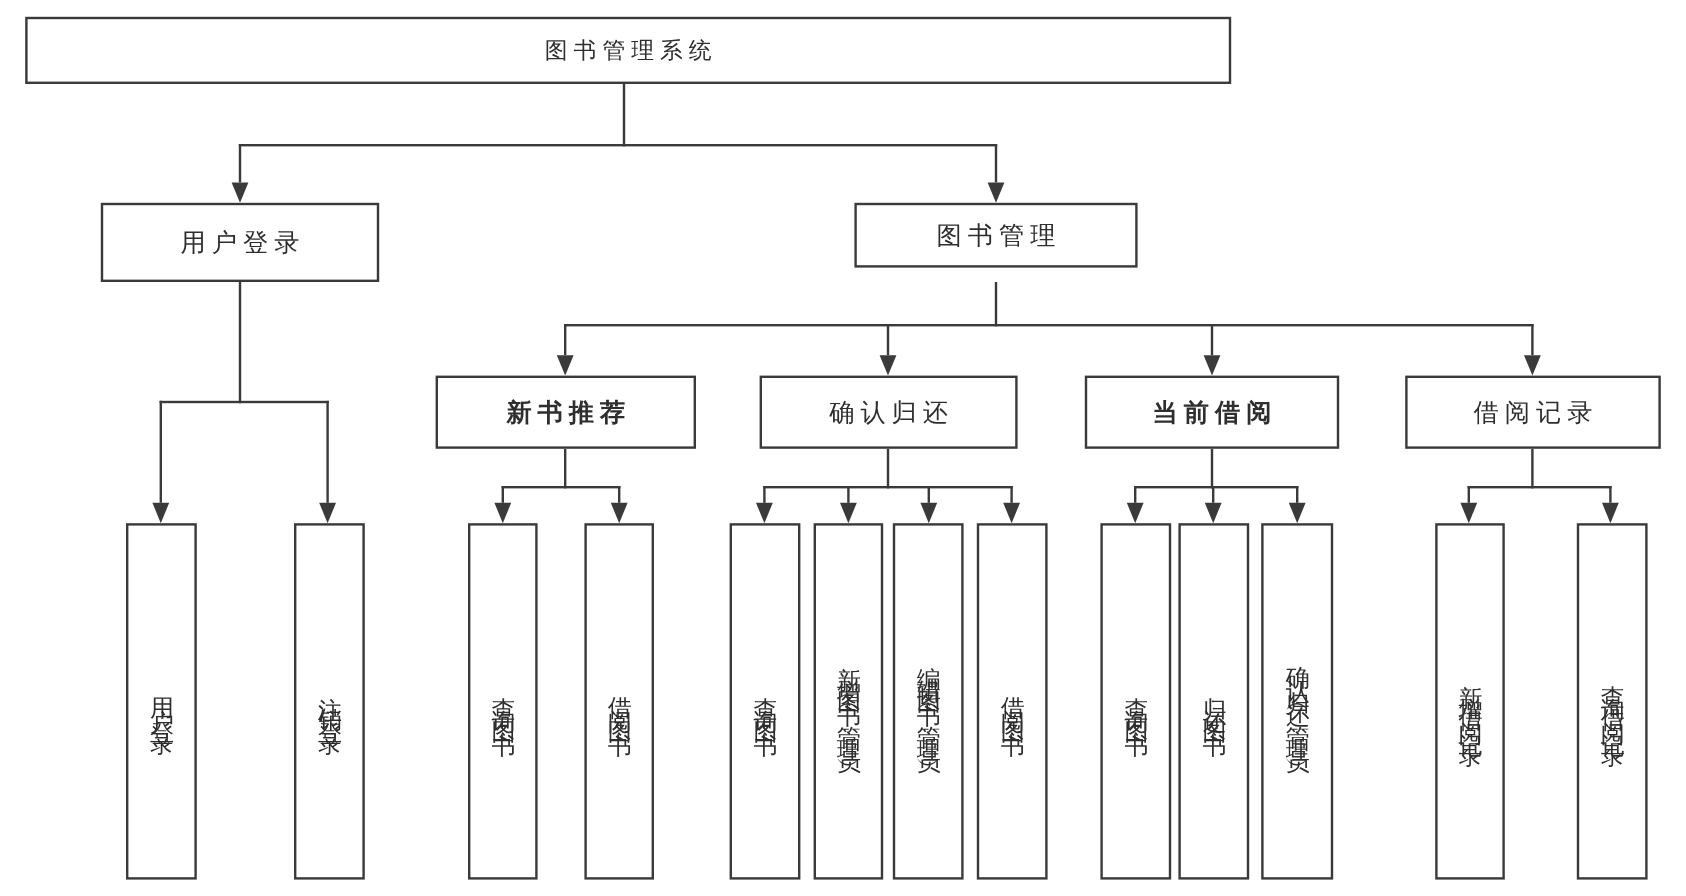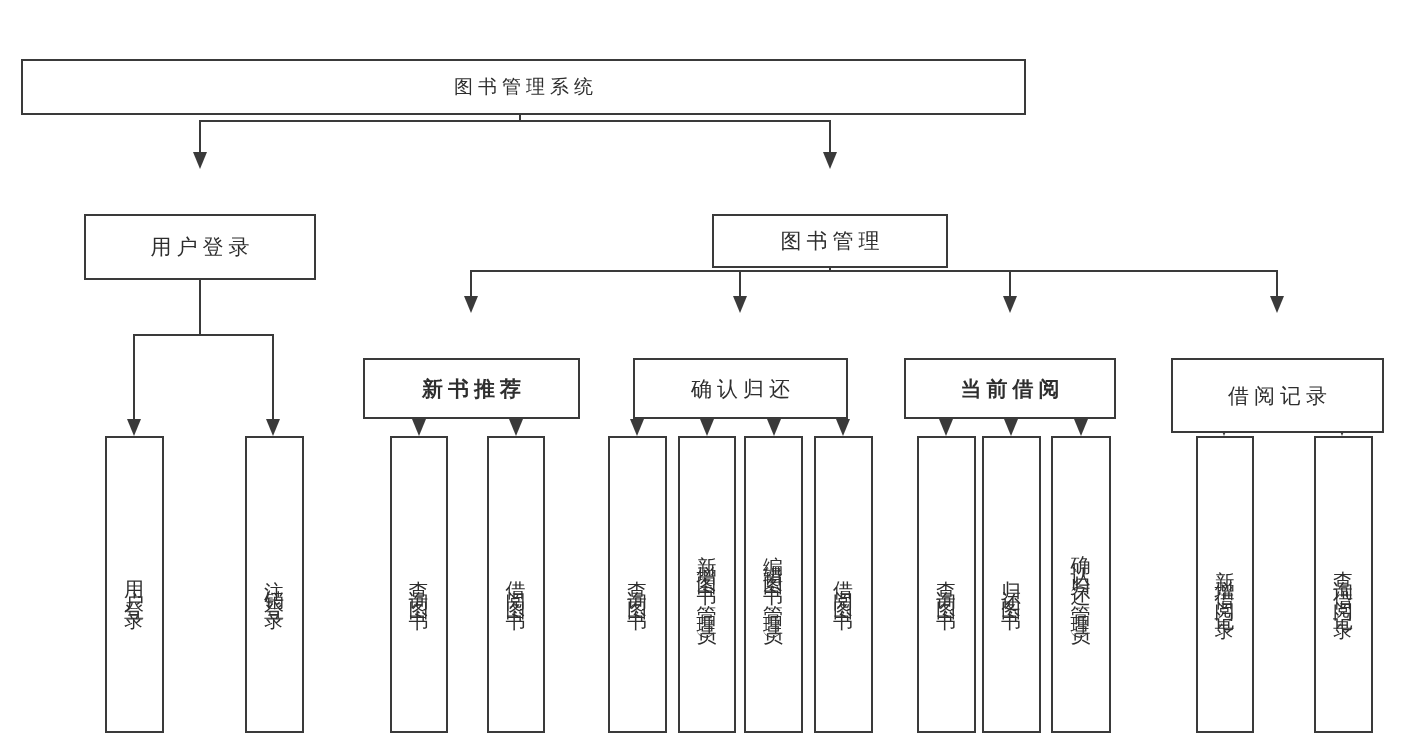--- a/index.html
+++ b/index.html
@@ -27,21 +27,20 @@
     background: #fff;
     color: var(--text);
     display: flex;
     align-items: center;
     justify-content: center;
     font-size: 21px;
     letter-spacing: 5px;
     text-indent: 5px; 
     white-space: nowrap;
     z-index: 2;
-    margin-top: 45px;
   }
   .node.root { font-size: 19px; }
 
   .leaf {
     position: absolute;
     top: 436px;
     height: 297px;
     border: 2.5px solid var(--line);
     background: #fff;
     color: var(--text);
@@ -132,21 +131,21 @@
   <div class="arrow" style="left:1341px; top:405px; height:14px;"></div>
 
   <div class="node root" style="left:21px; top:14px; width:1005px; height:56px;">图书管理系统</div>
 
   <div class="node" style="left:84px; top:169px; width:232px; height:66px;">用户登录</div>
   <div class="node" style="left:712px; top:169px; width:236px; height:54px;">图书管理</div>
 
   <div class="node" style="left:363px; top:313px; width:217px; height:61px;font-weight:bold;">新书推荐</div>
   <div class="node" style="left:633px; top:313px; width:215px; height:61px;">确认归还</div>
   <div class="node" style="left:904px; top:313px; width:212px; height:61px;font-weight:bold;">当前借阅</div>
-  <div class="node" style="left:1171px; top:313px; width:213px; height:75px;">借阅记录</div>
+  <div class="node" style="left:1171px; top:313px; width:213px; height:61px;">借阅记录</div>
 
   <div class="leaf" style="left:105px; width:59px;">
     <span>用户登录</span>
   </div>
   <div class="leaf" style="left:245px; width:59px;">
     <span>注销登录</span>
   </div>
 
   <div class="leaf" style="left:390px; width:58px;">
     <span>查询图书</span>

